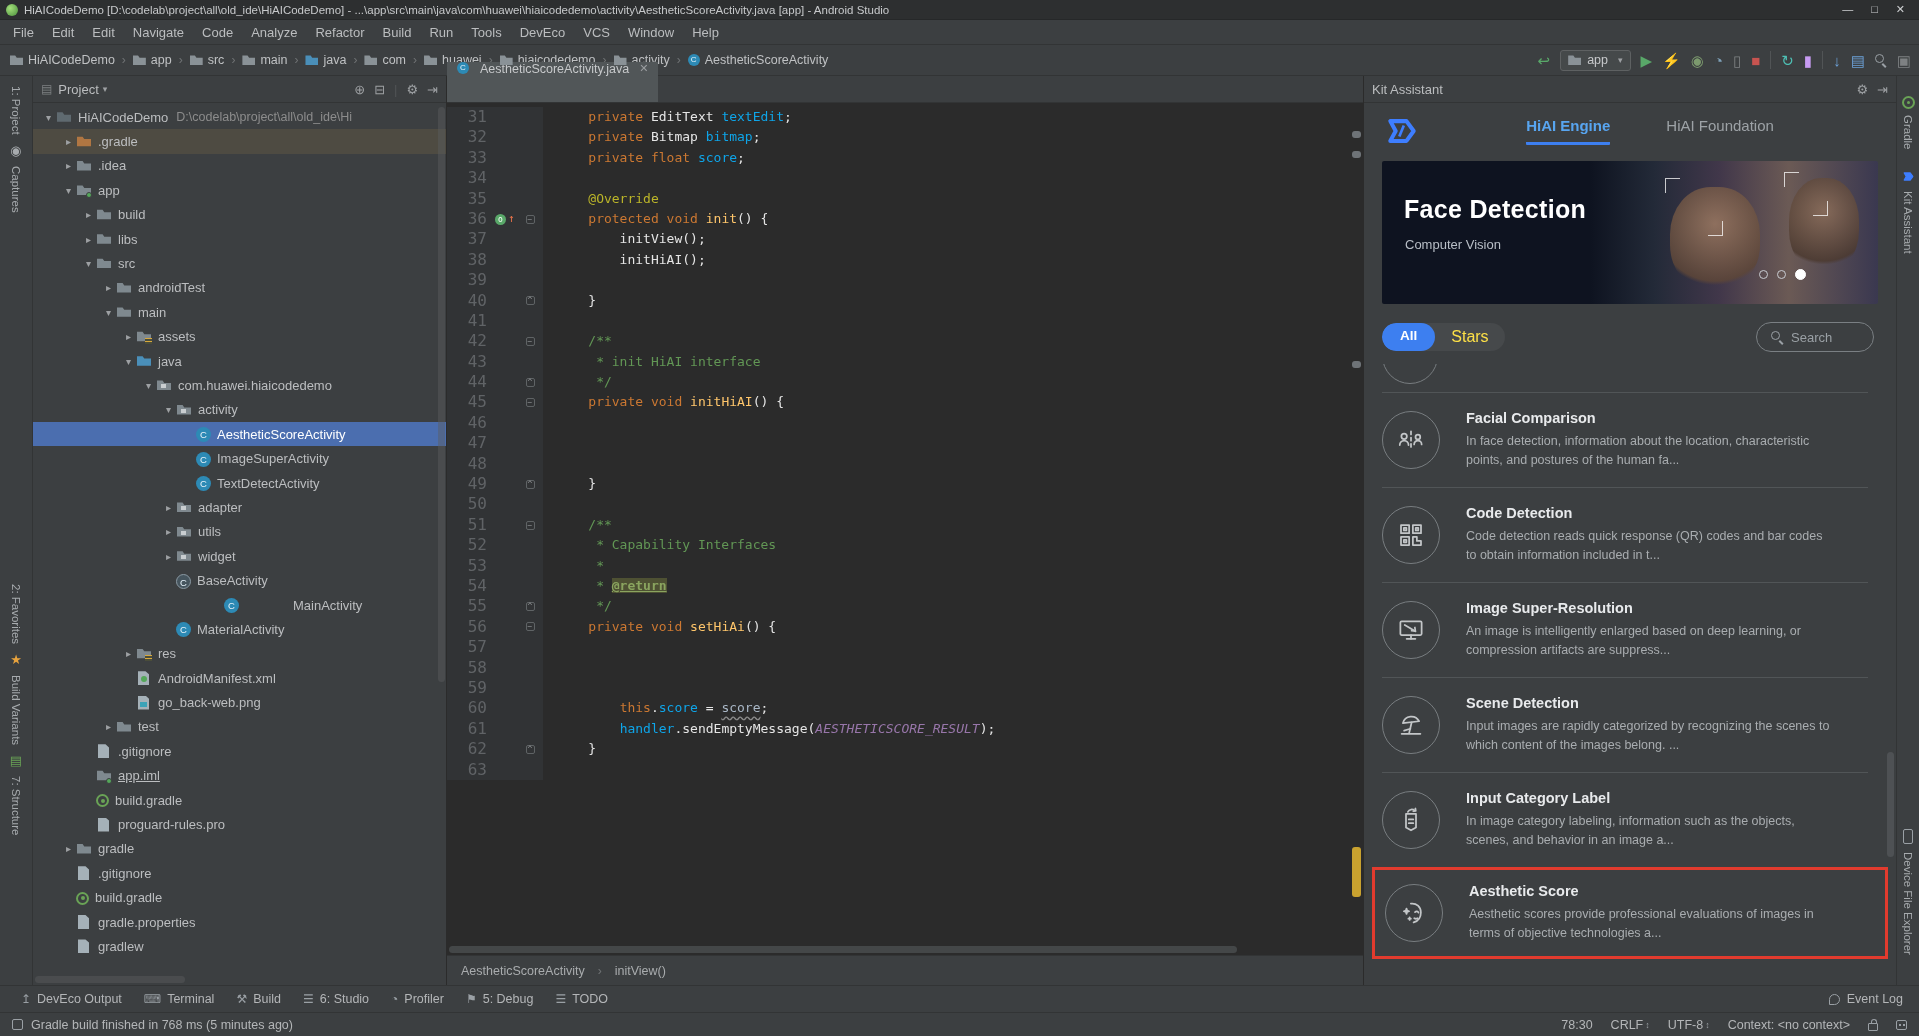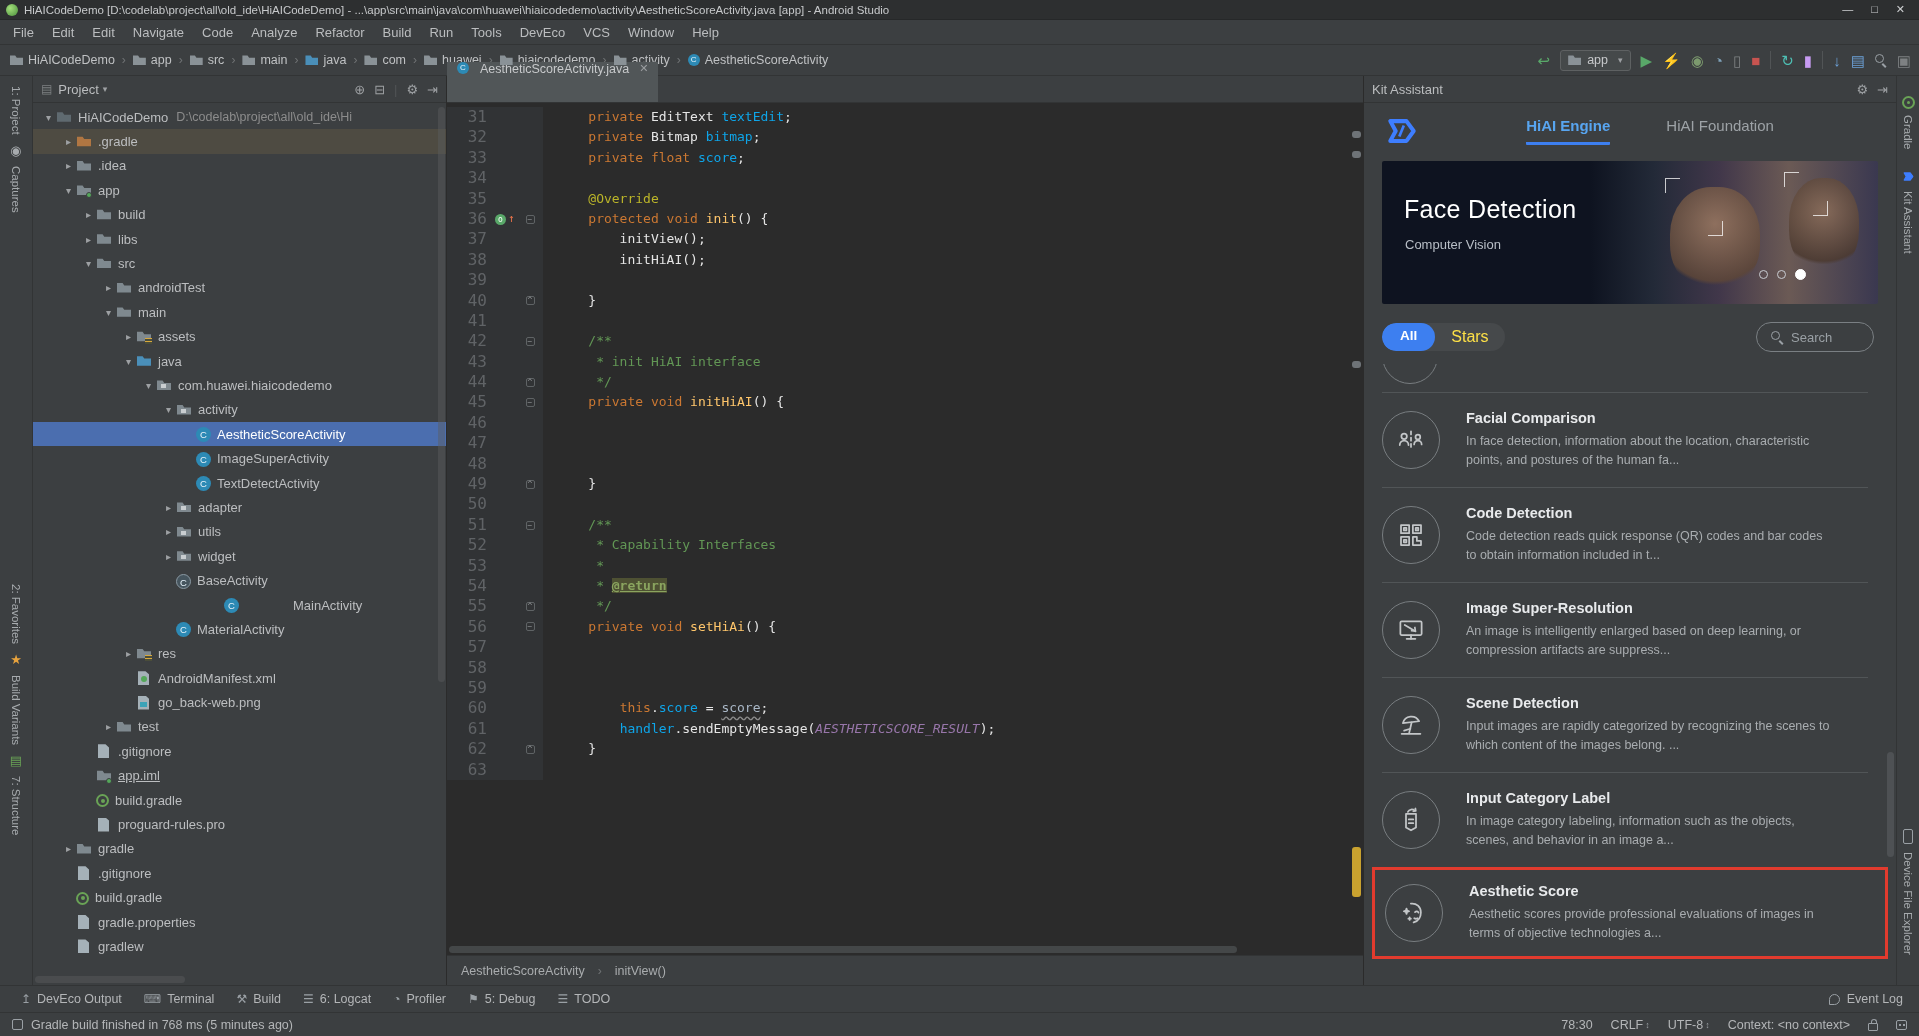--- a/index.html
+++ b/index.html
@@ -127,21 +127,21 @@
   .ktab.active{color:#58a5f0;font-weight:bold;border-bottom:3px solid #3d7ff0;border-radius:1px}
   .ktab.idle{color:#9da2a6}
   .banner{margin-top:12px;height:143px;border-radius:2px;position:relative;overflow:hidden;
     background:linear-gradient(90deg,#0e1320 0%,#0e1320 42%,#232a38 55%,#41374a 68%,#6b5a55 82%,#3a3850 100%)}
   .banner .face1{position:absolute;left:58%;top:18%;width:90px;height:105px;border-radius:45%;background:radial-gradient(circle at 50% 35%,#9c7a62,#5d4638 70%,transparent 75%);opacity:.85}
   .banner .face2{position:absolute;left:82%;top:12%;width:70px;height:95px;border-radius:45%;background:radial-gradient(circle at 50% 35%,#8d6f5b,#4c3a30 70%,transparent 75%);opacity:.85}
   .bkt{position:absolute;width:58px;height:58px}
   .bkt::before,.bkt::after{content:"";position:absolute;width:14px;height:14px;border:1.5px solid rgba(255,255,255,.75)}
   .bkt::before{left:0;top:0;border-right:none;border-bottom:none}
   .bkt::after{right:0;bottom:0;border-left:none;border-top:none}
-  .banner-title{position:absolute;left:22px;top:34px;font-size:25px;font-weight:normal;color:#fff;letter-spacing:.3px}
+  .banner-title{position:absolute;left:22px;top:34px;font-size:25px;font-weight:bold;color:#fff;letter-spacing:.3px}
   .banner-sub{position:absolute;left:23px;top:76px;font-size:13px;color:#b9bfc7}
   .dots{position:absolute;right:72px;bottom:24px;display:flex;gap:9px;align-items:center}
   .dot{width:9px;height:9px;border-radius:50%;border:1.5px solid #c9ccd2}
   .dot.on{background:#fff;border-color:#fff;width:11px;height:11px}
   .filterrow{flex:none;display:flex;align-items:center;padding:18px 22px 12px 18px}
   .pills{display:flex;background:#46494b;border-radius:15px;overflow:hidden}
   .pill-all{background:#3d7ff0;color:#fff;border-radius:15px;padding:5px 18px;font-size:13.5px;font-weight:bold}
   .pill-stars{color:#fde047;padding:5px 16px;font-size:16px}
   .searchbox{margin-left:auto;display:flex;align-items:center;gap:8px;border:1px solid #7a7f83;border-radius:15px;height:30px;padding:0 14px;color:#9aa0a5;font-size:13px;min-width:118px}
   .kit-list{flex:1;overflow:hidden;position:relative;padding:0 0 0 18px}
@@ -698,21 +698,21 @@
       <span class="tw-item">
         <span class="g">⌨</span>
         <span>Terminal</span>
       </span>
       <span class="tw-item">
         <span class="g">⚒</span>
         <span>Build</span>
       </span>
       <span class="tw-item">
         <span class="g">☰</span>
-        <span>6: Logcat</span>
+        <span>6: Studio</span>
       </span>
       <span class="tw-item">
         <span class="g">◔</span>
         <span>Profiler</span>
       </span>
       <span class="tw-item">
         <span class="g">⚑</span>
         <span>5: Debug</span>
       </span>
       <span class="tw-item">

